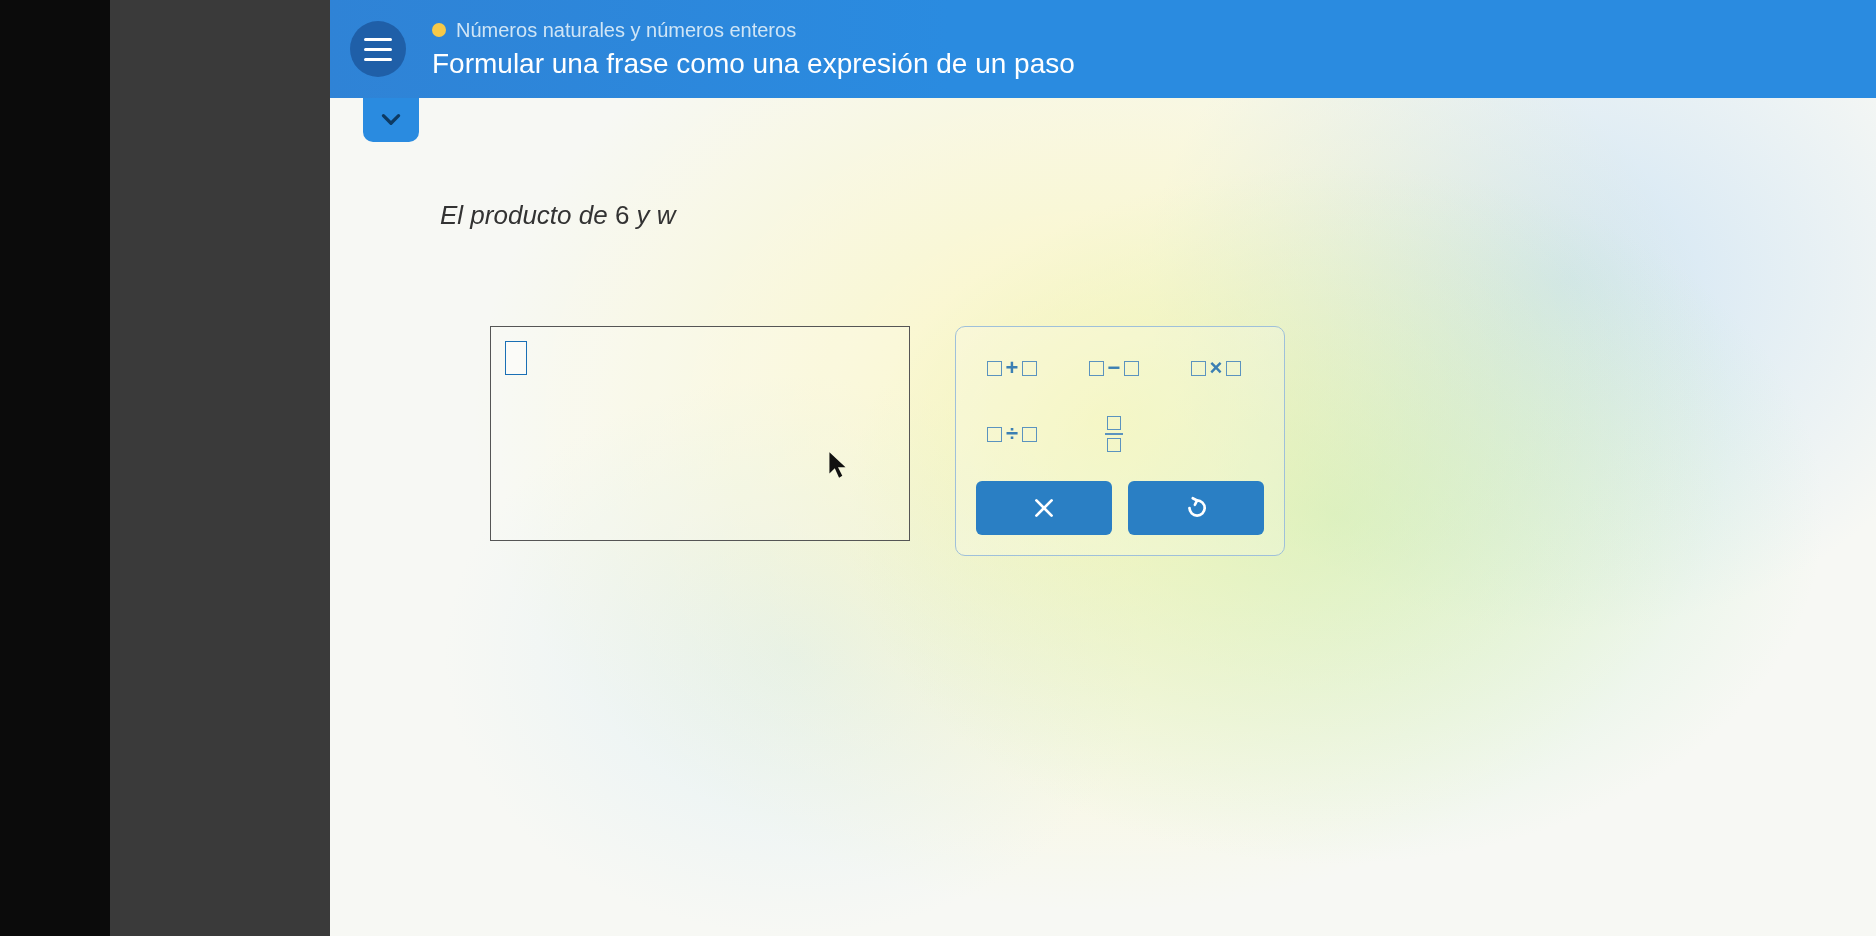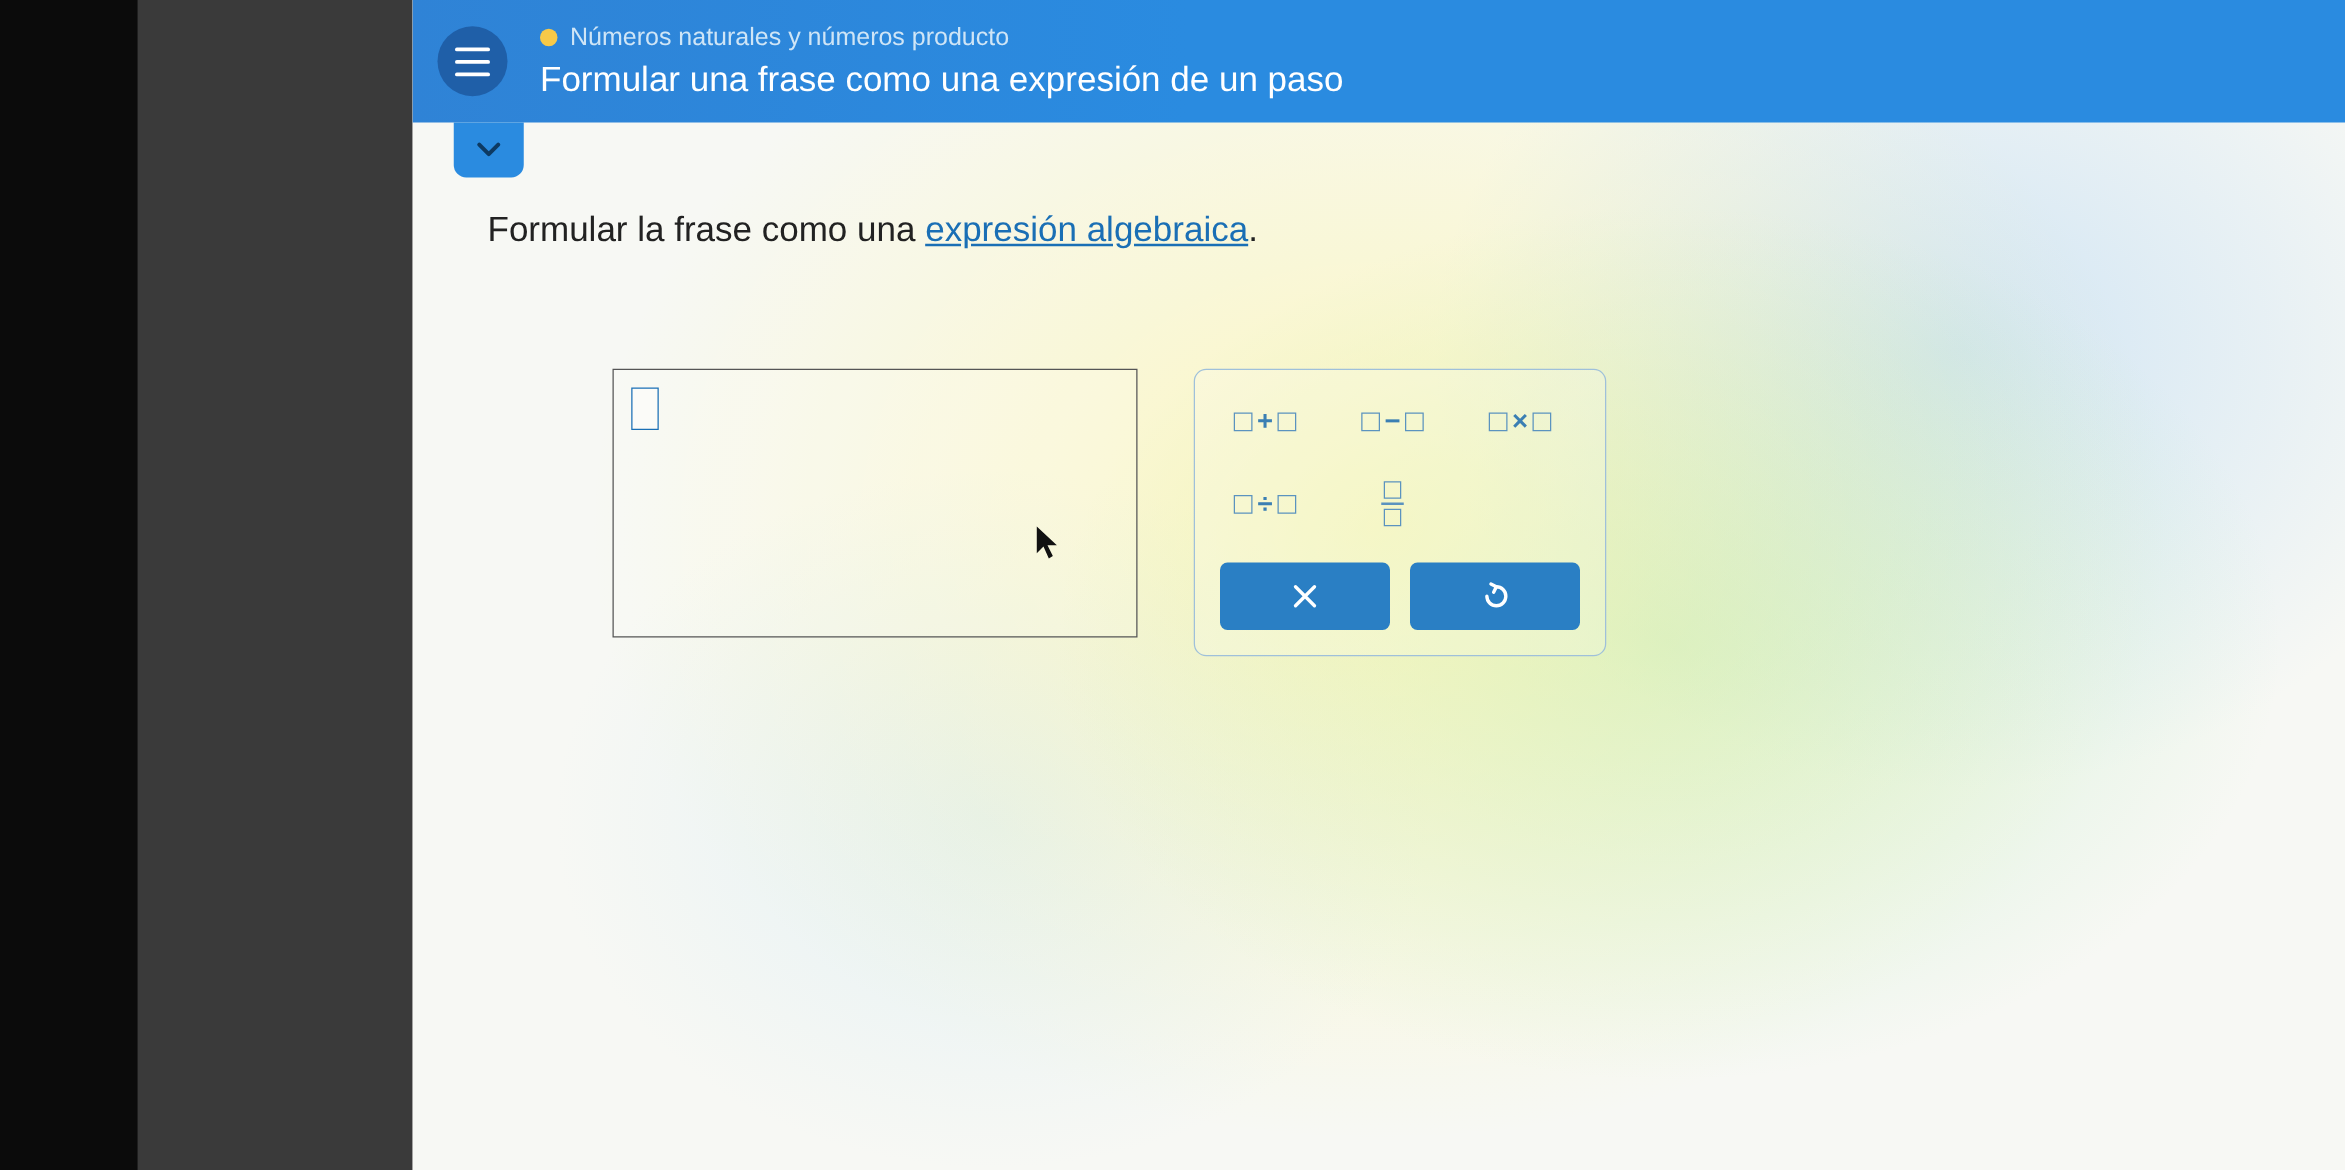--- a/index.html
+++ b/index.html
@@ -122,37 +122,37 @@
 
   <div class="header">
     <div class="hamburger">
       <span></span>
       <span></span>
       <span></span>
     </div>
     <div class="header-text">
       <div class="breadcrumb-row">
         <span class="dot"></span>
-        <span>Números naturales y números producto</span>
+        <span>Números naturales y números enteros</span>
       </div>
       <div class="lesson-title">Formular una frase como una expresión de un paso</div>
     </div>
   </div>
 
   <div class="collapse-tab">
     <svg viewBox="0 0 24 24">
       <path d="M5 8l7 7 7-7" fill="none" stroke="#0d3a63" stroke-width="3" stroke-linecap="round" stroke-linejoin="round"></path>
     </svg>
   </div>
 
   <div class="content">
-    <p class="prompt">
-      <span>Formular la frase como una </span><span class="link">expresión algebraica</span><span>.</span>
+
+    <p class="phrase">
+      <span>El producto de </span><span class="num">6</span><span> y </span><span>w</span>
     </p>
-
 
     <div class="work-row">
 
       <div class="answer-box">
         <div class="answer-slot"></div>
         <svg class="cursor-arrow" viewBox="0 0 20 28">
           <path d="M2 2 L2 22 L7 17 L11 26 L14 24 L10 16 L17 16 Z" fill="#111"></path>
         </svg>
       </div>
 

